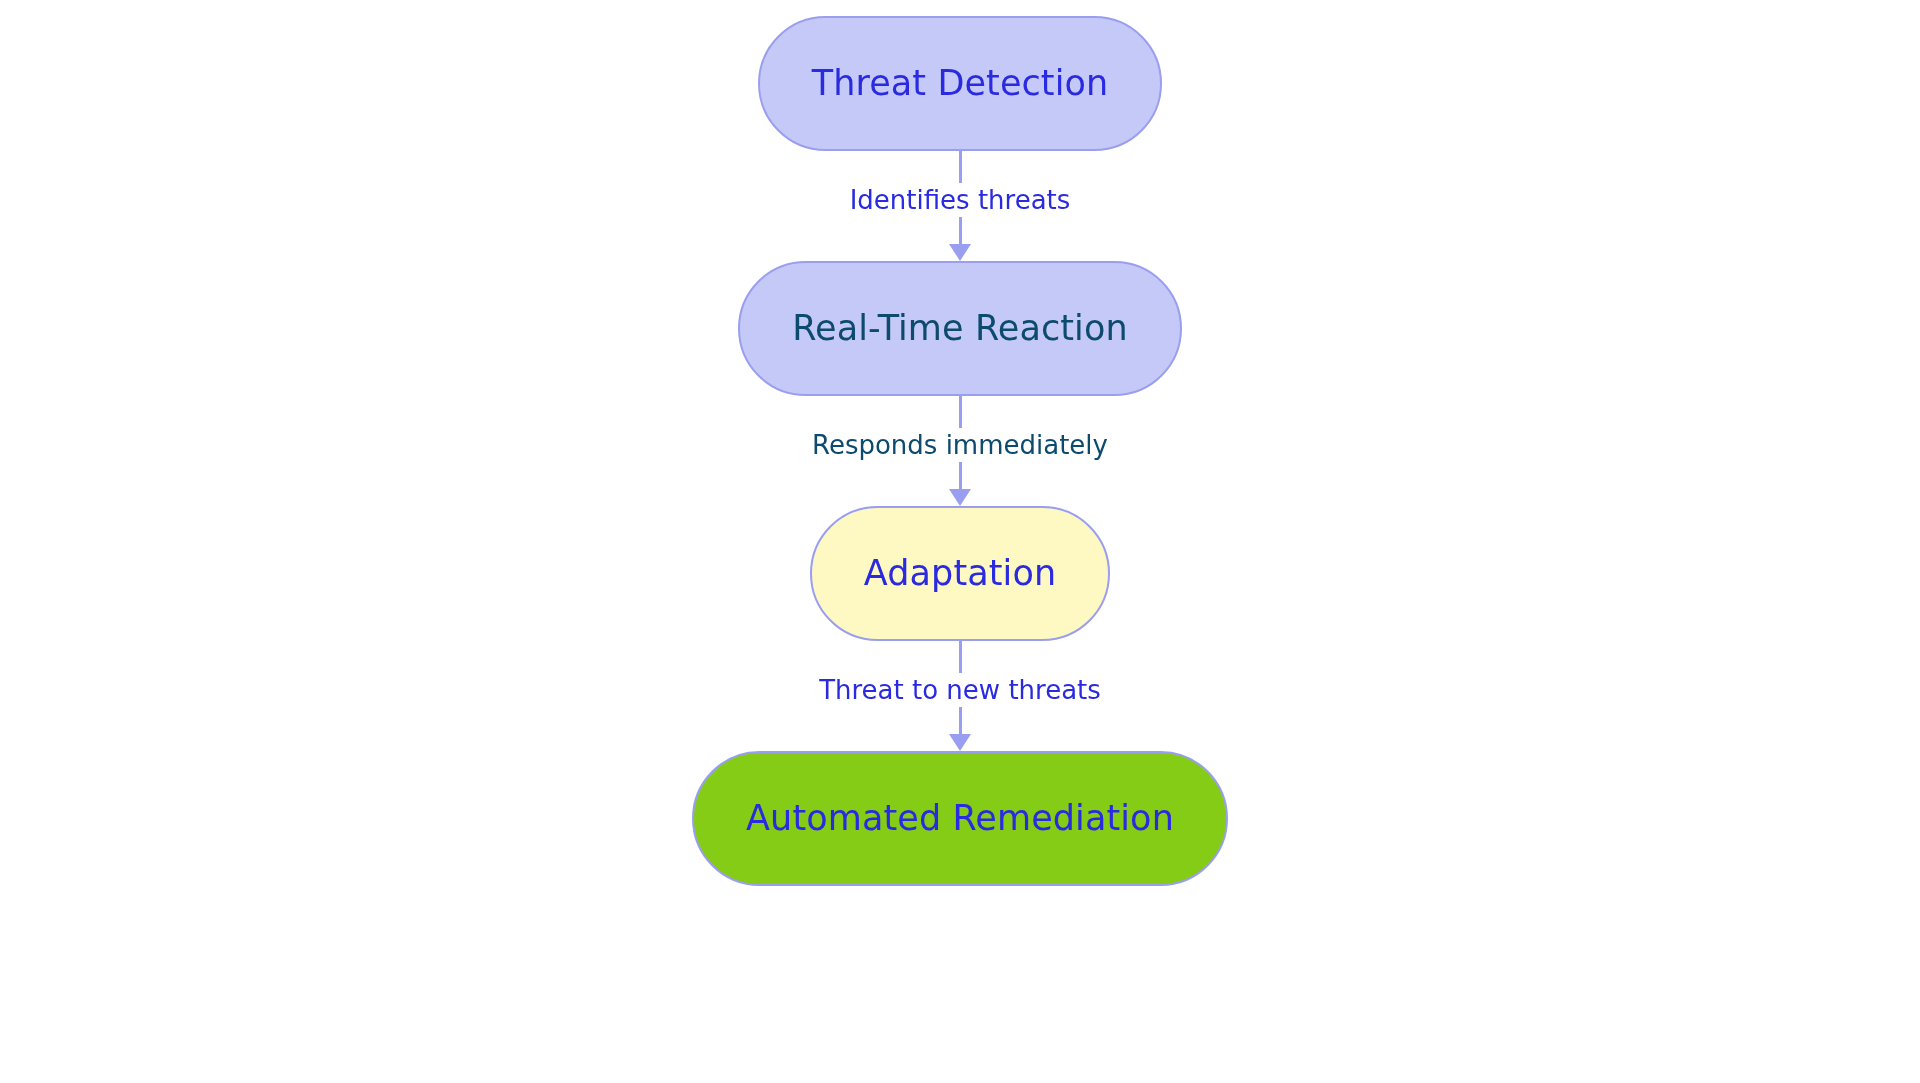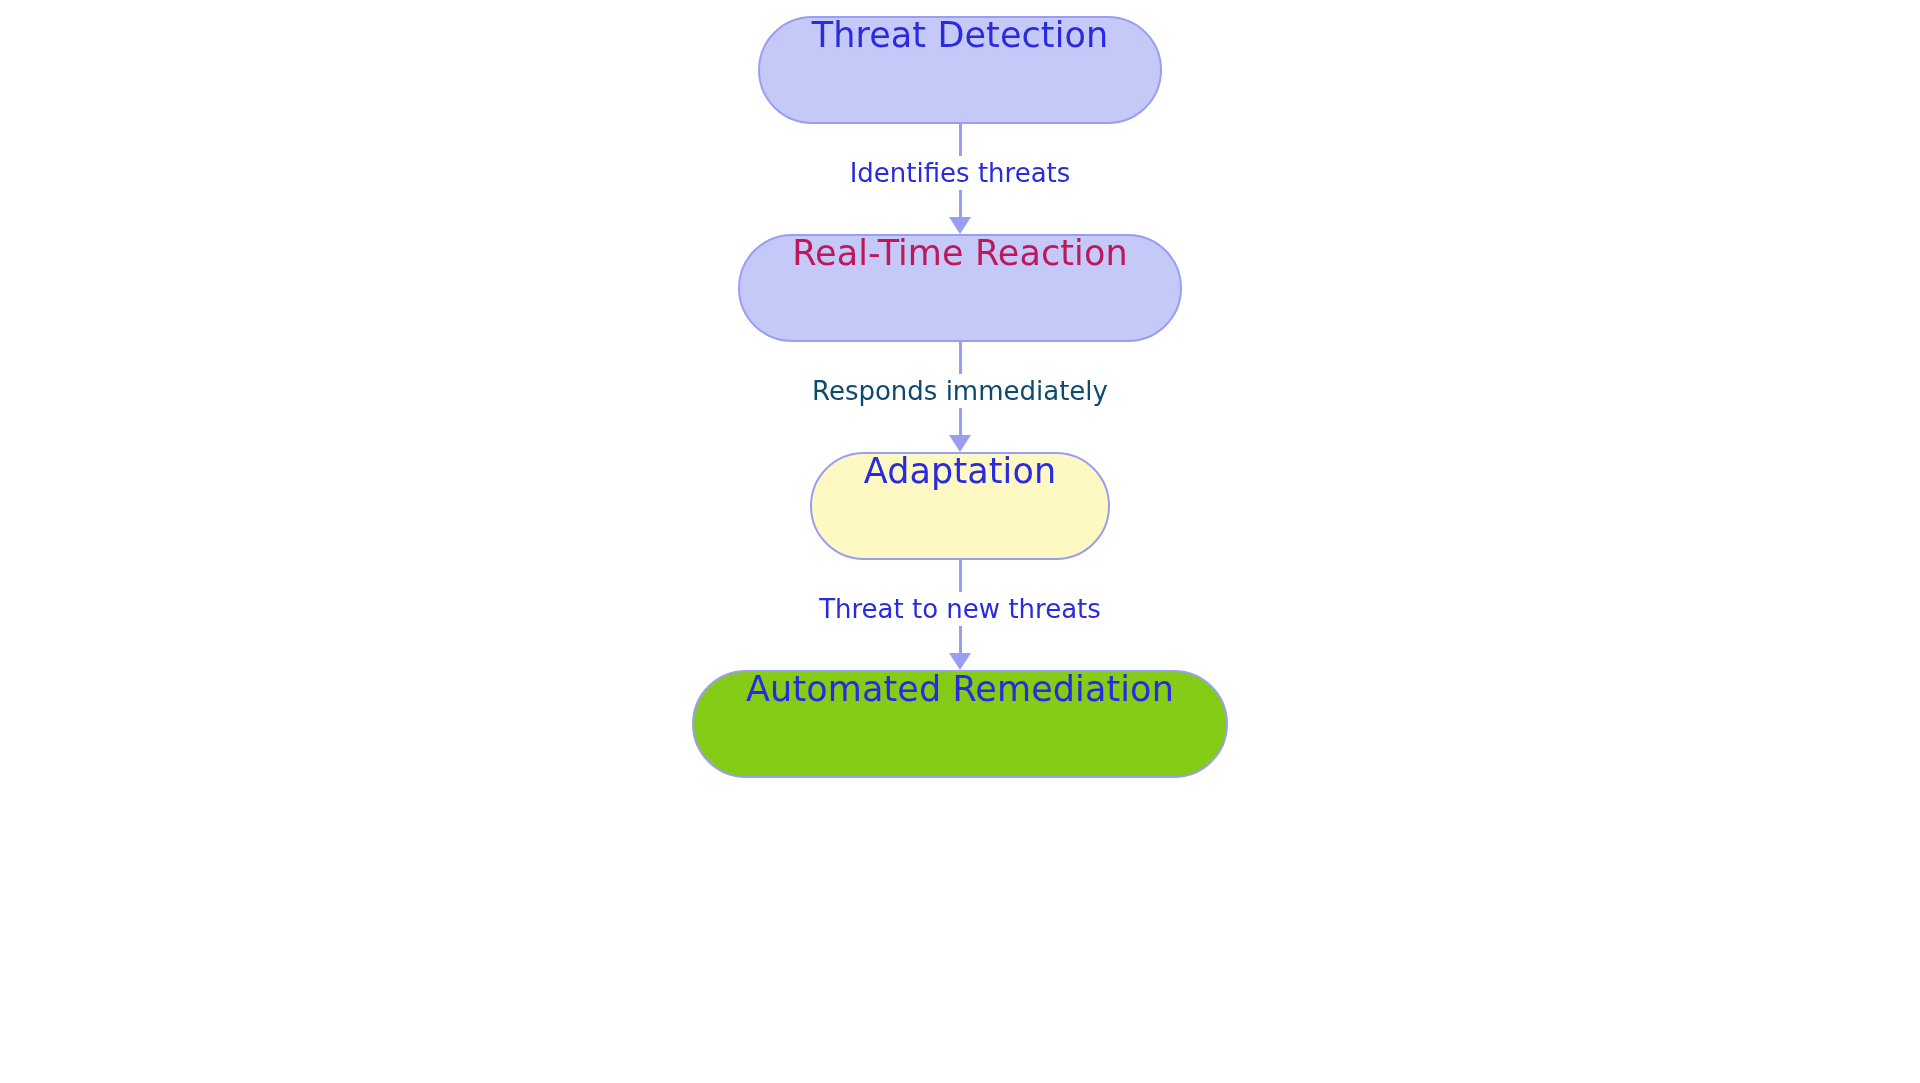--- a/index.html
+++ b/index.html
@@ -33,23 +33,24 @@
     flex-direction: column;
     align-items: center;
     justify-content: flex-start;
     padding-top: 16px;
     box-sizing: border-box;
   }
 
   
   .node {
     display: flex;
+    align-items: center;
     justify-content: center;
     box-sizing: border-box;
-    height: 108px;
+    height: 135px;
     border-radius: 68px;
     background: #c5c9f7;
     border: 2px solid #9a9ef0;
     padding: 0 52px;
     flex: none;
   }
   .node-label {
     font-size: 35px;
     font-weight: 400;
     line-height: 1;
@@ -114,21 +115,21 @@
       <span class="node-label" style="color: rgb(42, 42, 224);">Threat Detection</span>
     </div>
 
     <div class="connector">
       <span class="stroke" style="background: rgb(154, 158, 240);"></span>
       <span class="arrowhead" style="border-top-color: rgb(154, 158, 240);"></span>
       <span class="edge-label" style="color: rgb(42, 42, 224); background: rgb(255, 255, 255);">Identifies threats</span>
     </div>
 
     <div class="node" style="background: rgb(197, 201, 247); border-color: rgb(154, 158, 240);">
-      <span class="node-label" style="color: #be185d;">Real-Time Reaction</span>
+      <span class="node-label" style="color: #0c4a6e;">Real-Time Reaction</span>
     </div>
 
     <div class="connector">
       <span class="stroke" style="background: rgb(154, 158, 240);"></span>
       <span class="arrowhead" style="border-top-color: rgb(154, 158, 240);"></span>
       <span class="edge-label" style="color: #0c4a6e; background: rgb(255, 255, 255);">Responds immediately</span>
     </div>
 
     <div class="node" style="background: #fef9c3; border-color: rgb(154, 158, 240);">
       <span class="node-label" style="color: rgb(42, 42, 224);">Adaptation</span>

